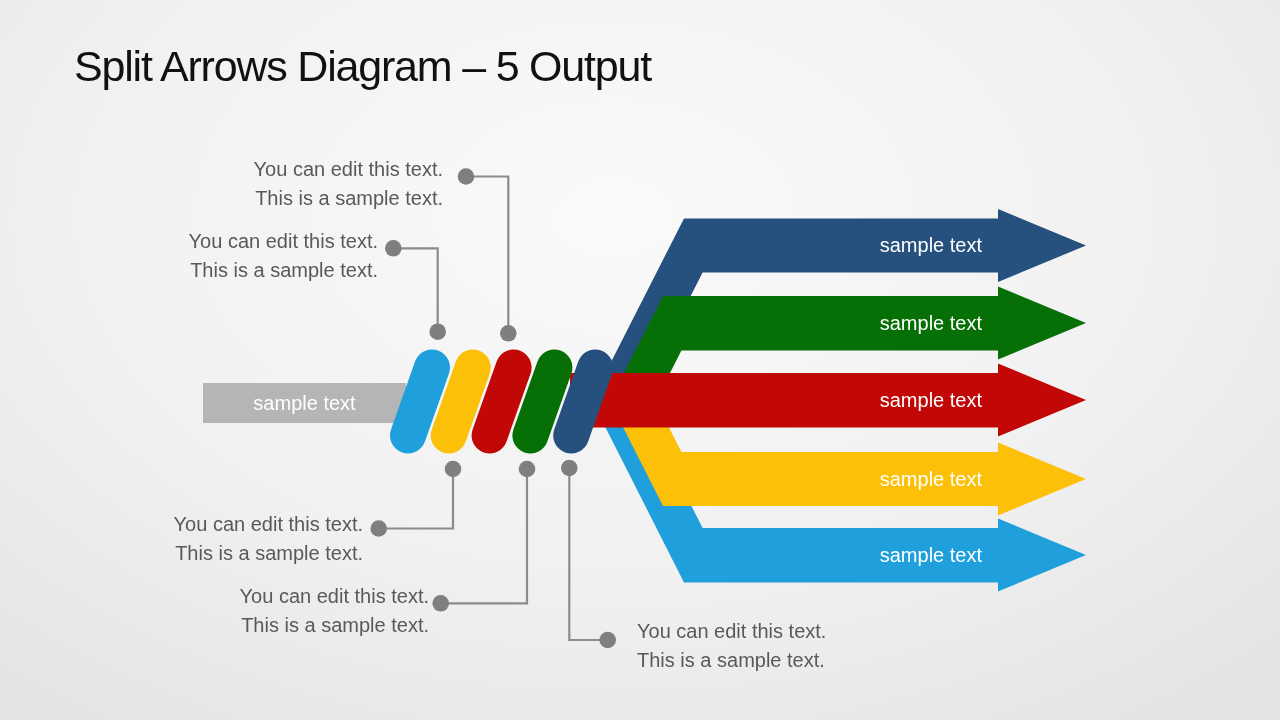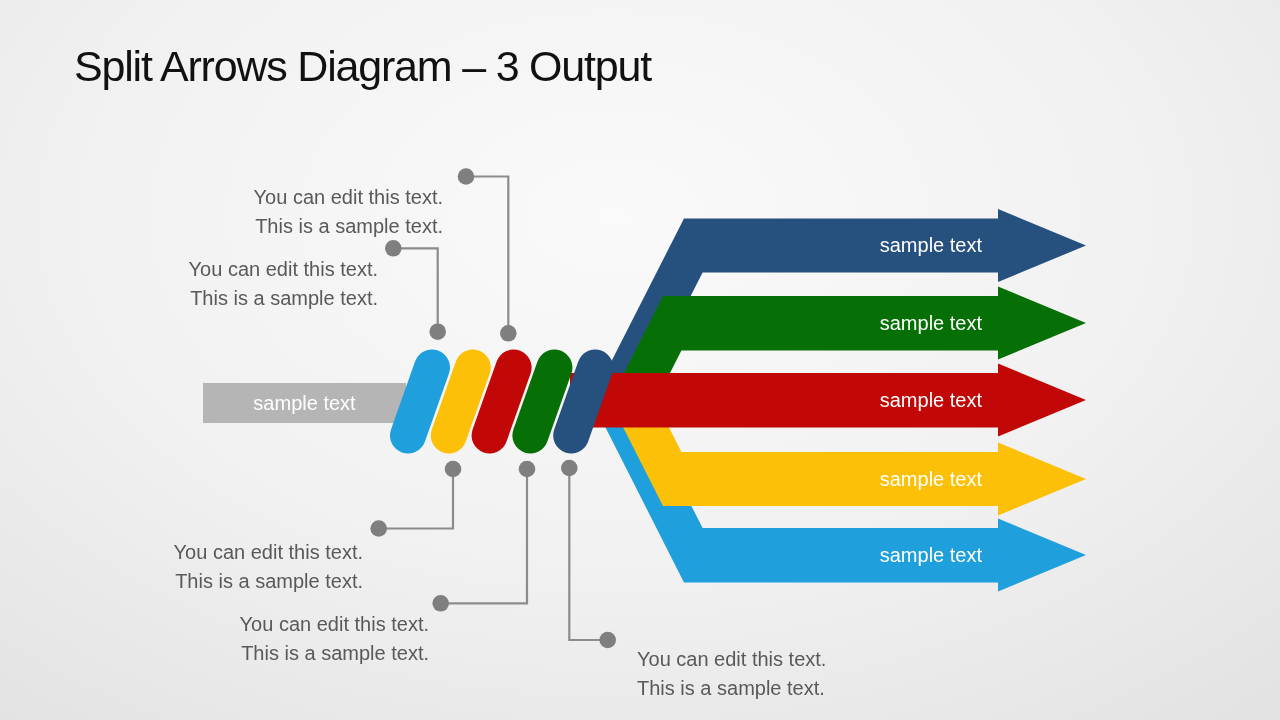--- a/index.html
+++ b/index.html
@@ -6,21 +6,21 @@
   .stage{
     position:relative;width:1280px;height:720px;overflow:hidden;
     font-family:"Liberation Sans",sans-serif;
     background:radial-gradient(ellipse 980px 640px at 48% 30%, #fafafa 0%, #f1f1f1 55%, #e3e3e3 100%);
   }
   .title{
     position:absolute;left:74px;top:42px;
     font-size:43px;letter-spacing:-1.2px;white-space:nowrap;font-weight:400;
   }
   svg.diagram{position:absolute;left:0;top:0;z-index:1;}
-  .txt{position:absolute;z-index:2;margin-top:28px;}
+  .txt{position:absolute;z-index:2;}
   .band-label{
     position:absolute;right:298px;width:300px;text-align:right;
     font-size:20px;line-height:28px;z-index:2;
   }
   .bl-1{top:231px}.bl-2{top:309px}.bl-3{top:386px}.bl-4{top:465px}.bl-5{top:541px}
   .bar-label{
     position:absolute;left:203px;top:389px;width:203px;text-align:center;
     font-size:20px;line-height:28px;z-index:2;
   }
   .callout{font-size:20px;line-height:28.5px;white-space:nowrap;z-index:2;}
@@ -30,21 +30,21 @@
   .c2{right:902px;top:227px;}
   .c3{right:917px;top:510px;}
   .c4{right:851px;top:582px;}
   .c5{left:637px;top:617px;}
 </style>
 </head>
 <body>
 
 <div class="stage">
 
-  <div class="title" style="color: rgb(17, 17, 17);">Split Arrows Diagram – 3 Output</div>
+  <div class="title" style="color: rgb(17, 17, 17);">Split Arrows Diagram – 5 Output</div>
 
   <svg class="diagram" width="1280" height="720" viewBox="0 0 1280 720">
 
     <rect x="203" y="383" width="203" height="40" fill="#B5B5B5"></rect>
 
     <g>
       <polygon points="578,427 684,218.5 998,218.5 998,209 1086,245.5 998,282 998,272.5 702.6,272.5 624,427" fill="#26507D"></polygon>
       <polygon points="596.6,427 663,296 998,296 998,286.5 1086,323 998,359.5 998,350.5 681.4,350.5 642.6,427" fill="#067006"></polygon>
       <polygon points="577.9,373 623.9,373 702.6,528 998,528 998,518.5 1086,555 998,591.5 998,582.5 684,582.5" fill="#1F9FDB"></polygon>
       <polygon points="595.6,373 641.6,373 681.4,452 998,452 998,442.5 1086,479 998,515.5 998,506 663,506" fill="#FDC008"></polygon>

